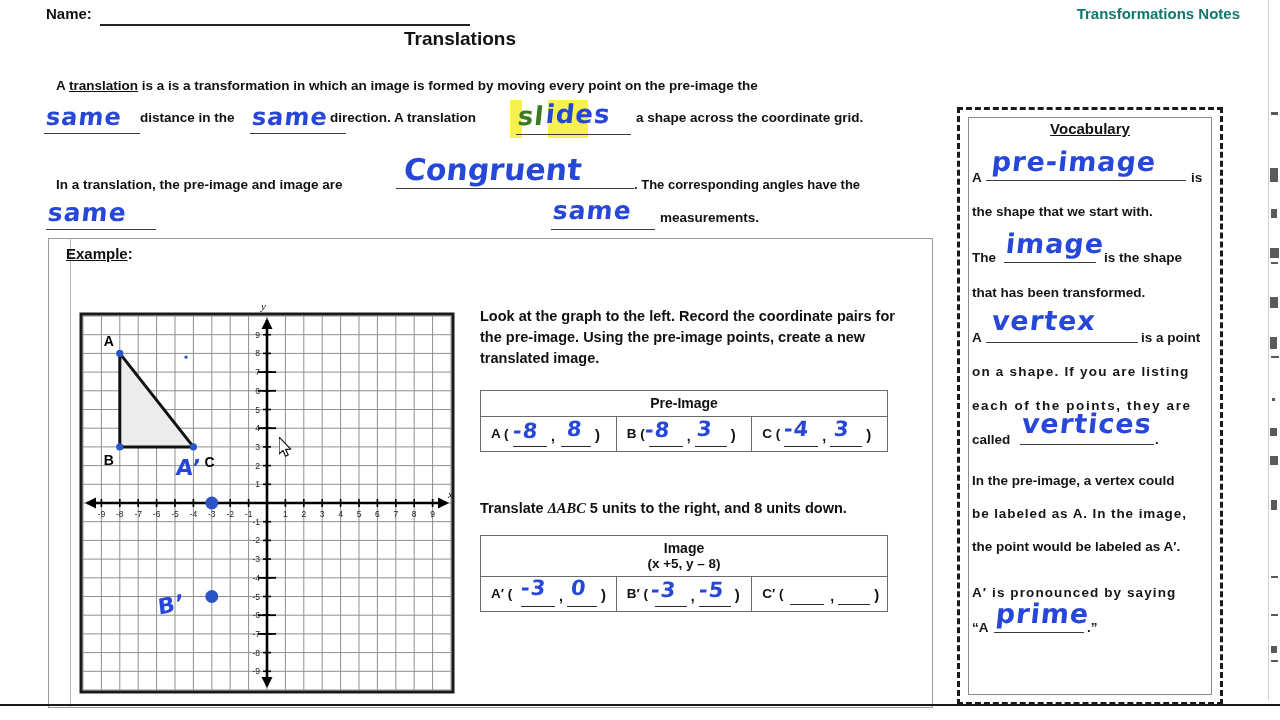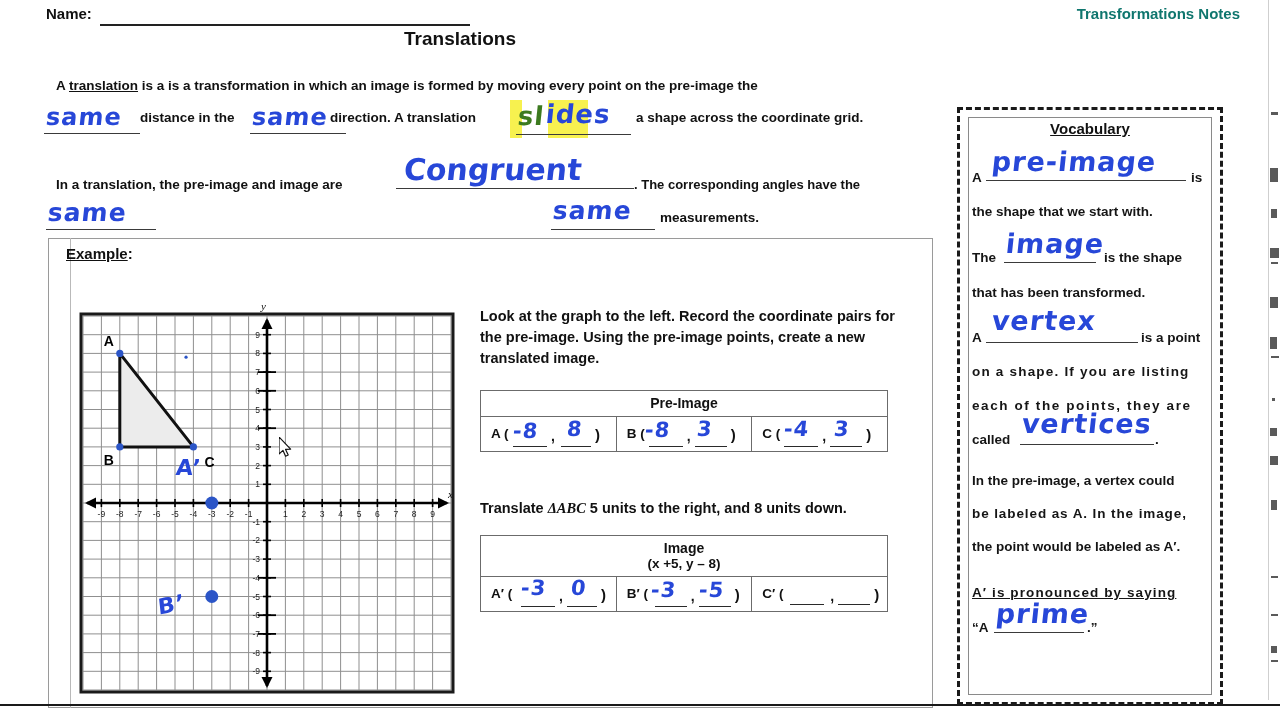--- a/index.html
+++ b/index.html
@@ -410,21 +410,21 @@
   <div class="vtxt" style="left:972px;top:362px;letter-spacing:1.2px;">on a shape. If you are listing</div>
   <div class="vtxt" style="left:972px;top:396px;letter-spacing:1.6px;">each of the points, they are</div>
   <div class="vtxt" style="left:972px;top:430px;">called</div>
   <div class="t hand" style="left:1022px;top:408px;font-size:27px;">vertices</div>
   <div class="rule" style="left:1020px;top:444px;width:134px;"></div>
   <div class="vtxt" style="left:1155px;top:430px;">.</div>
 
   <div class="vtxt" style="left:972px;top:471px;">In the pre-image, a vertex could</div>
   <div class="vtxt" style="left:972px;top:504px;letter-spacing:0.9px;">be labeled as A. In the image,</div>
   <div class="vtxt" style="left:972px;top:537px;">the point would be labeled as A′.</div>
-  <div class="vtxt" style="left:972px;top:583px;letter-spacing:1.1px;text-decoration:underline;">A′ is pronounced by saying</div>
+  <div class="vtxt" style="left:972px;top:583px;letter-spacing:1.1px;">A′ is pronounced by saying</div>
   <div class="vtxt" style="left:972px;top:618px;">“A</div>
   <div class="t hand" style="left:996px;top:598px;font-size:27px;">prime</div>
   <div class="rule" style="left:994px;top:632px;width:90px;"></div>
   <div class="vtxt" style="left:1087px;top:618px;">.”</div>
 
   <div id="edge-sliver">
     <div class="sl-mark" style="left:2px;top:112px;width:7px;height:3px;"></div>
     <div class="sl-mark" style="left:1px;top:168px;width:8px;height:14px;"></div>
     <div class="sl-mark" style="left:2px;top:209px;width:6px;height:9px;"></div>
     <div class="sl-mark" style="left:1px;top:248px;width:9px;height:10px;"></div>

